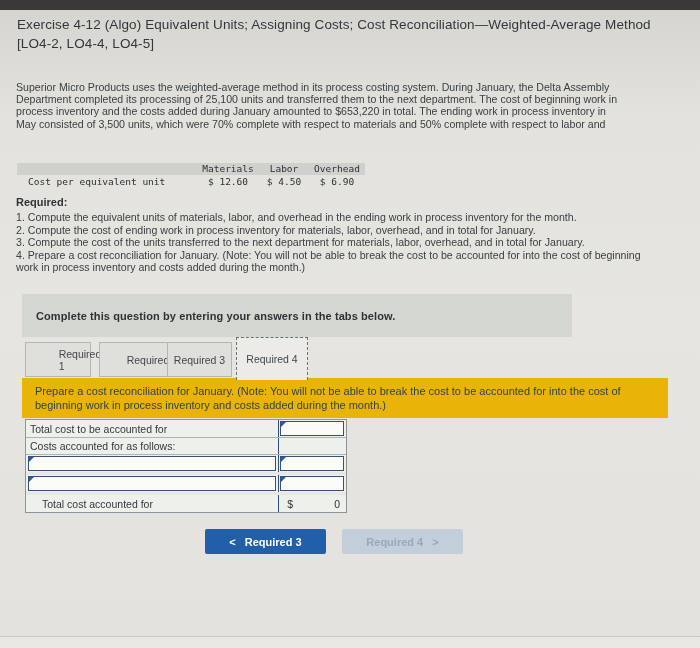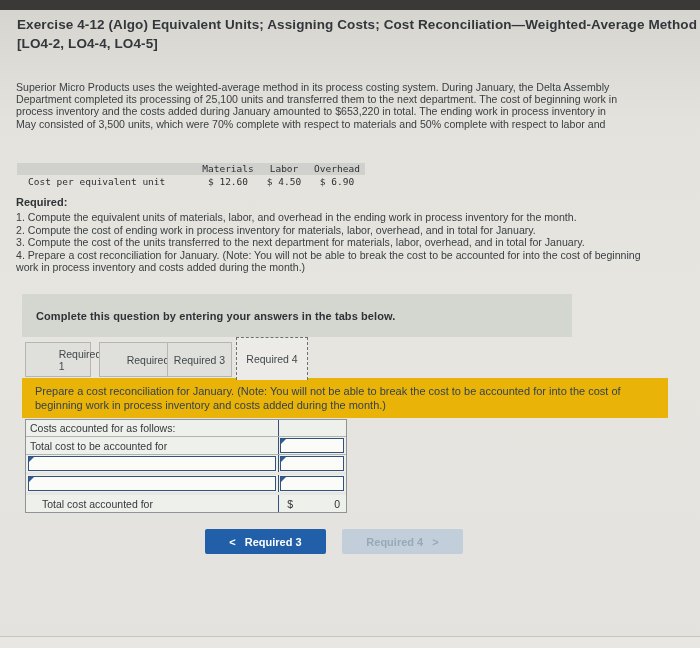--- a/index.html
+++ b/index.html
@@ -7,21 +7,21 @@
   body {
     position:relative;
     font-family:"Liberation Sans", sans-serif;
     background:linear-gradient(180deg,#d4d3ce 0px,#dbdad5 50px,#e3e2dd 120px,#e6e5e0 320px,#e3e2de 648px);
     overflow:hidden;
     color:#34383c;
   }
   .topbar { position:absolute; left:0; top:0; width:700px; height:10px; background:#3a3938; }
 
   .title-wrap { position:absolute; left:17px; top:15px; width:683px; overflow:hidden; }
-  .title-line { white-space:nowrap; font-size:13.5px; font-weight:bold; line-height:19px; color:#33373b; letter-spacing:0.1px; }
+  .title-line { white-space:nowrap; font-size:13.5px; font-weight:normal; line-height:19px; color:#33373b; letter-spacing:0.1px; }
 
   .para { position:absolute; left:16px; top:81px; width:684px; overflow:hidden; }
   .para div { white-space:nowrap; font-size:10.6px; line-height:12.2px; color:#3c4044; }
 
   .rates { position:absolute; left:17px; top:163px; font-family:"DejaVu Sans Mono", monospace; font-size:9.5px; color:#2d3033; }
   .rates-row { display:flex; }
   .rates-head { background:#d0d1cd; height:12px; line-height:12px; }
   .rates-body { height:13px; line-height:13px; }
   .rc-label { width:180px; padding-left:11px; }
   .rc { width:62px; text-align:center; }
@@ -131,32 +131,32 @@
   <span>Required 3</span>
 </div>
 <div class="tab tab4">
   <span>Required 4</span>
 </div>
 
 <div class="instruction">Prepare a cost reconciliation for January. (Note: You will not be able to break the cost to be accounted for into the cost of beginning work in process inventory and costs added during the month.)</div>
 
 <div class="ct">
 
-  <div class="ct-row r2">
-    <div class="ct-label">Costs accounted for as follows:</div>
-    <div class="ct-right"></div>
-  </div>
-
   <div class="ct-row r1">
     <div class="ct-label">Total cost to be accounted for</div>
     <div class="ct-right">
       <div class="ct-input">
           <span class="tri"></span>
         </div>
     </div>
+  </div>
+
+  <div class="ct-row r2">
+    <div class="ct-label">Costs accounted for as follows:</div>
+    <div class="ct-right"></div>
   </div>
 
   <div class="ct-row rin">
     <div class="ct-input">
         <span class="tri"></span>
       </div>
     <div class="ct-right">
       <div class="ct-input">
           <span class="tri"></span>
         </div>

